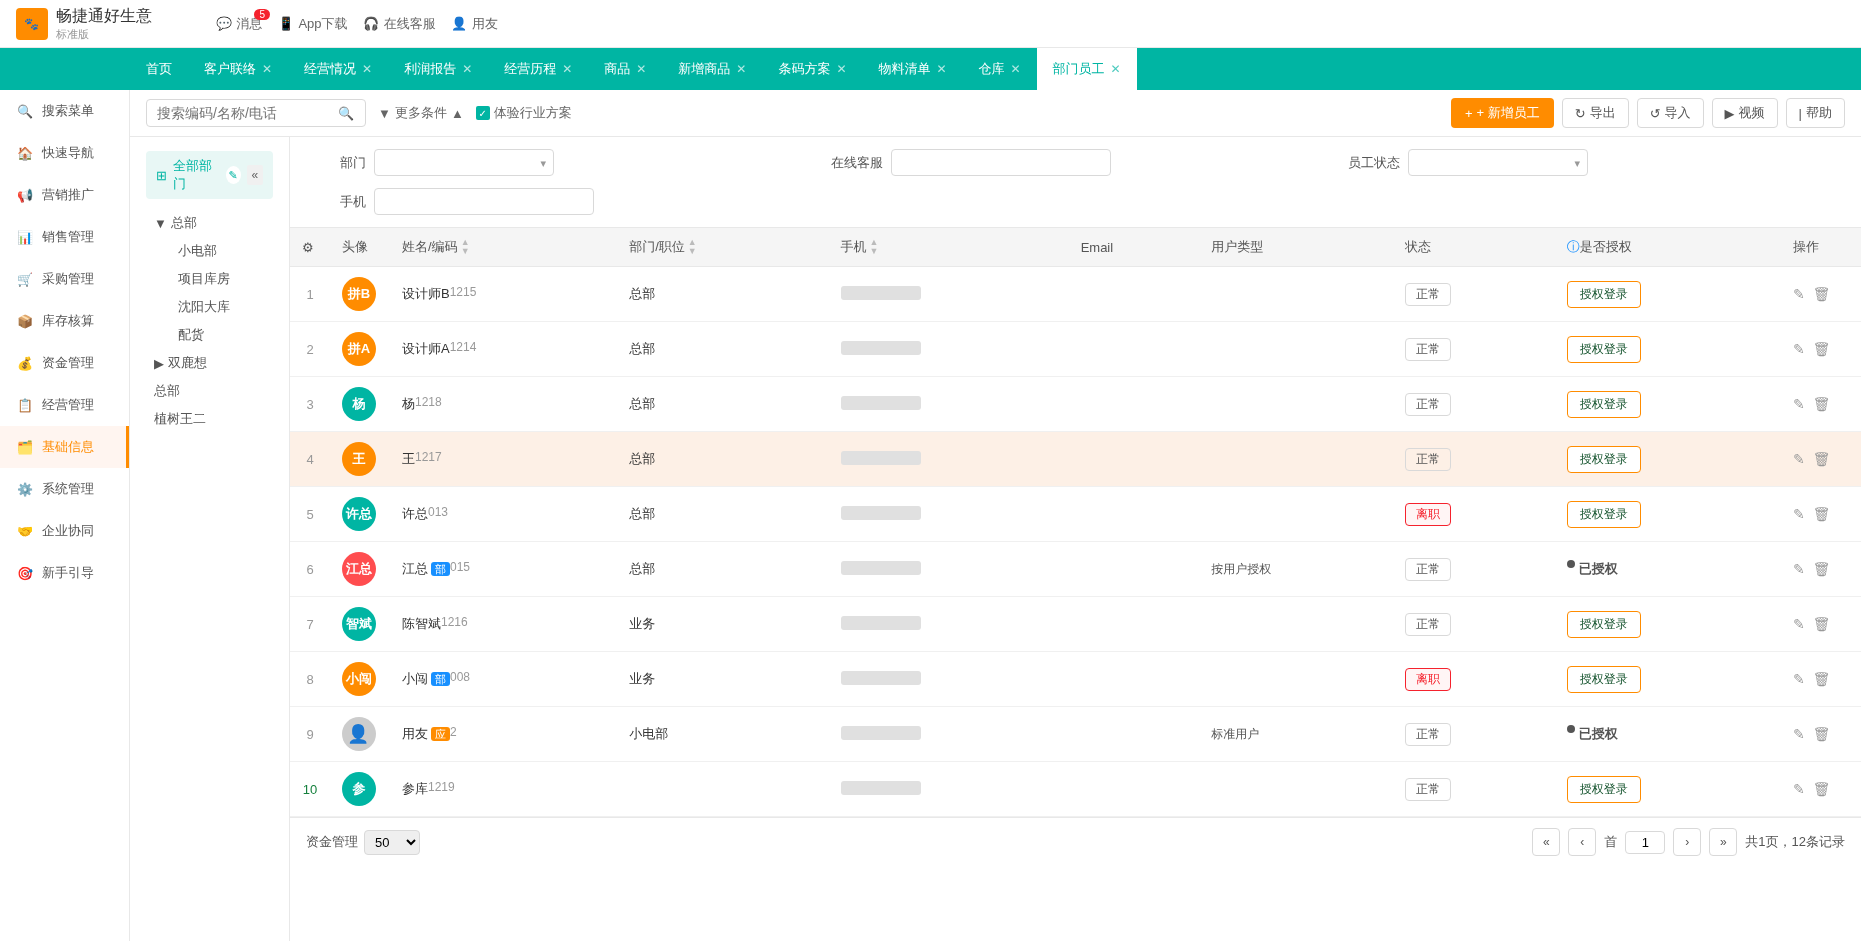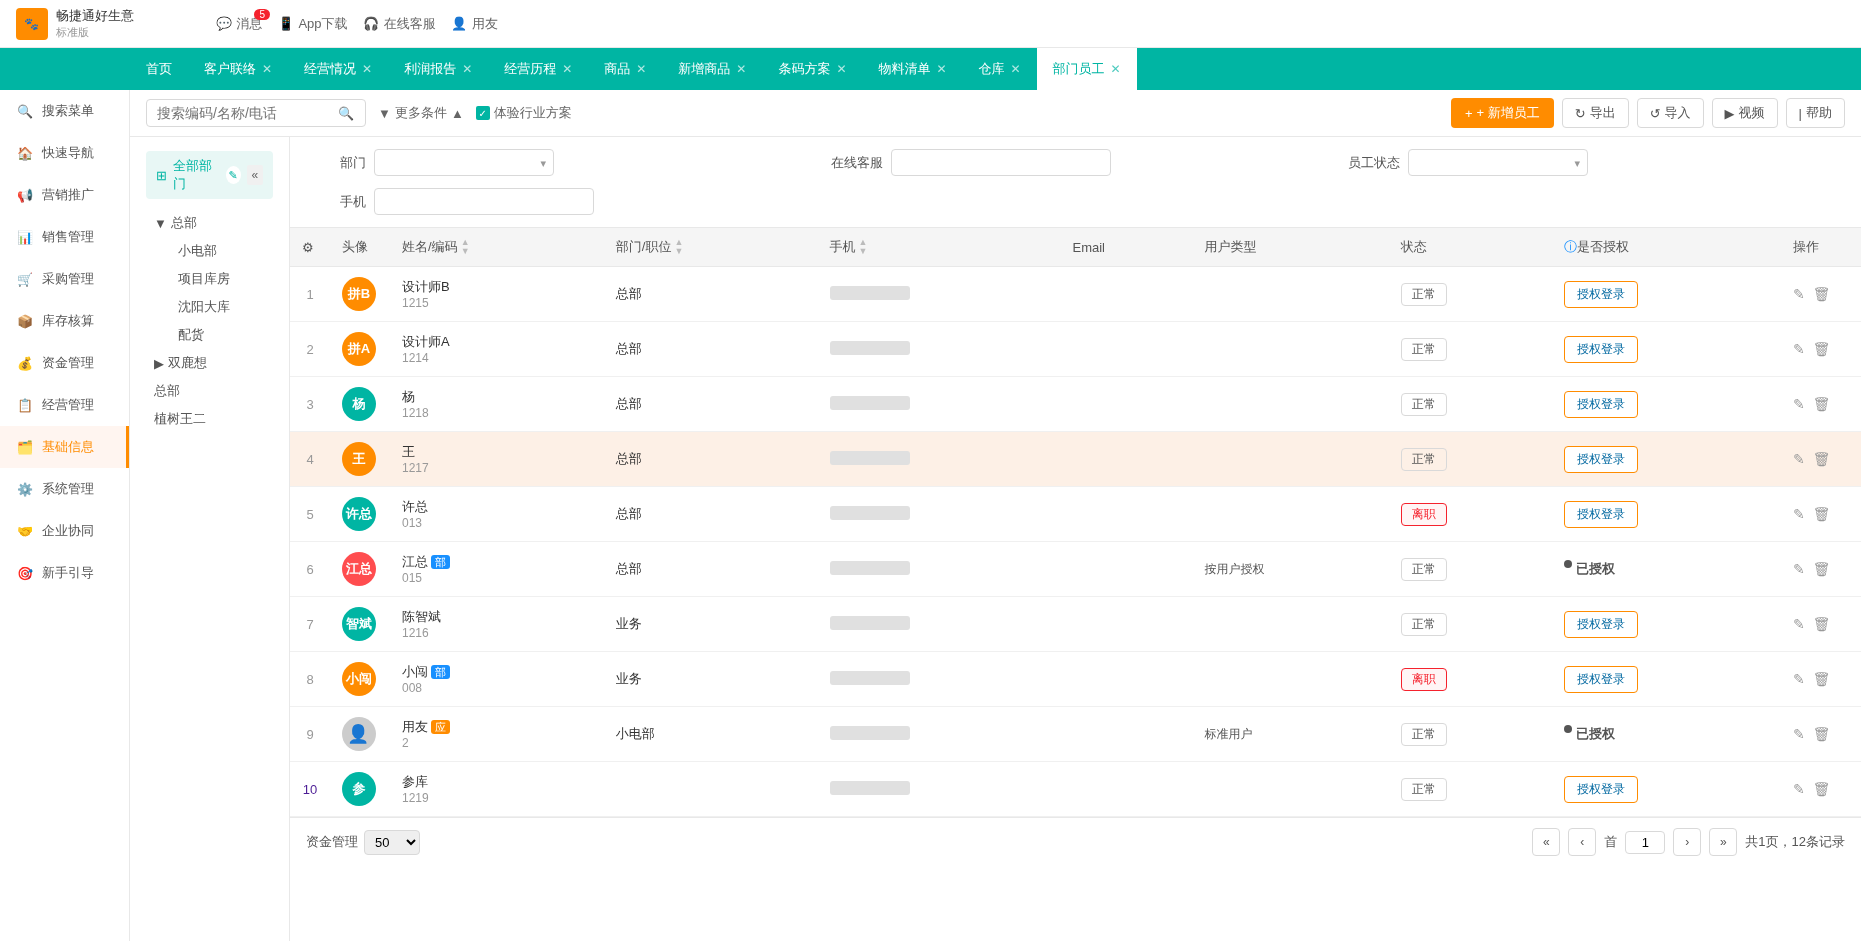--- a/index.html
+++ b/index.html
@@ -2,21 +2,21 @@
 <html><head>
   <meta charset="utf-8">
   <style>
     * { box-sizing: border-box; margin: 0; padding: 0; font-family: 'Microsoft YaHei', '微软雅黑', sans-serif; }
     body { background: #f5f5f5; font-size: 13px; color: #333; }
 
     
     .topbar { background: #fff; height: 48px; display: flex; align-items: center; padding: 0 16px; border-bottom: 1px solid #e8e8e8; position: relative; }
     .logo-area { display: flex; align-items: center; gap: 8px; min-width: 200px; }
     .logo-icon { width: 32px; height: 32px; background: #ff8c00; border-radius: 4px; display: flex; align-items: center; justify-content: center; color: #fff; font-size: 12px; font-weight: bold; }
-    .logo-title { font-size: 13px; color: #333; font-weight: 500; }
+    .logo-title { font-size: 16px; color: #333; font-weight: 500; }
     .logo-subtitle { font-size: 11px; color: #999; }
     .sys-title { flex: 1; font-size: 14px; color: #333; display: flex; align-items: center; gap: 6px; }
     .topbar-right { display: flex; align-items: center; gap: 16px; color: #666; font-size: 13px; }
     .topbar-btn { display: flex; align-items: center; gap: 4px; cursor: pointer; color: #666; }
     .notice-badge { position: relative; }
     .badge { background: #f5222d; color: #fff; border-radius: 8px; font-size: 10px; padding: 0 4px; position: absolute; top: -6px; right: -8px; min-width: 16px; text-align: center; }
     .try-btn { background: #ff8c00; color: #fff; border: none; border-radius: 4px; padding: 6px 14px; cursor: pointer; font-size: 13px; }
     .gear-btn { width: 28px; height: 28px; display: flex; align-items: center; justify-content: center; cursor: pointer; color: #666; }
 
     
@@ -73,27 +73,27 @@
     .form-actions { display: flex; align-items: center; gap: 8px; justify-content: flex-end; grid-column: 3; }
     .btn-query { background: #ff8c00; color: #fff; border: none; border-radius: 4px; padding: 6px 20px; cursor: pointer; font-size: 13px; }
     .btn-settings { background: #fff; color: #ff8c00; border: 1px solid #ff8c00; border-radius: 4px; padding: 6px 16px; cursor: pointer; font-size: 13px; }
 
     
     .data-table { width: 100%; border-collapse: collapse; font-size: 13px; }
     .data-table th { background: #f5f5f5; padding: 10px 12px; text-align: left; color: #555; font-weight: 500; border-bottom: 1px solid #e8e8e8; white-space: nowrap; }
     .data-table td { padding: 10px 12px; border-bottom: 1px solid #f0f0f0; color: #333; vertical-align: middle; }
     .data-table tr.highlighted { background: #fdf0e6; }
     .avatar { width: 34px; height: 34px; border-radius: 50%; display: flex; align-items: center; justify-content: center; color: #fff; font-size: 13px; font-weight: bold; flex-shrink: 0; }
-    .name-code { display: flex; flex-direction: column; }
+    .name-code { display: flex; flex-direction: row; }
     .name-text { color: #333; font-size: 13px; }
     .code-text { color: #999; font-size: 12px; }
     .status-badge { border: 1px solid #d9d9d9; border-radius: 4px; padding: 2px 10px; font-size: 12px; display: inline-block; text-align: center; }
     .status-normal { border-color: #d9d9d9; color: #555; }
     .status-resigned { border-color: #f5222d; color: #f5222d; background: #fff5f5; }
-    .auth-btn { border: 1px solid #ff8c00; color: #0369a1; background: #fff; border-radius: 4px; padding: 4px 12px; cursor: pointer; font-size: 12px; }
+    .auth-btn { border: 1px solid #ff8c00; color: #14532d; background: #fff; border-radius: 4px; padding: 4px 12px; cursor: pointer; font-size: 12px; }
     .auth-granted { color: #555; display: flex; align-items: flex-start; gap: 4px; font-size: 13px; font-weight: bold; }
     .auth-dot { width: 8px; height: 8px; border-radius: 50%; background: #555; display: inline-block; }
     .op-btns { display: flex; align-items: center; gap: 8px; }
     .op-btn { color: #999; cursor: pointer; font-size: 14px; }
     .mobile-blur { display: inline-block; background: #e0e0e0; border-radius: 3px; width: 80px; height: 14px; }
 
     
     .pagination { background: #fff; border-top: 1px solid #e8e8e8; padding: 10px 16px; display: flex; align-items: center; justify-content: space-between; font-size: 13px; color: #555; }
     .page-size { display: flex; align-items: center; gap: 6px; }
     .page-nav { display: flex; align-items: center; gap: 8px; }
@@ -610,21 +610,21 @@
                   <span class="auth-granted"><span class="auth-dot"></span>已授权</span>
                 </td>
     <td>
       <div class="op-btns">
         <span class="op-btn">✎</span>
         <span class="op-btn">🗑</span>
       </div>
     </td>
   </tr>
               <tr>
-    <td style="text-align:center;color:#4c1d95;">10</td>
+    <td style="text-align:center;color:#15803d;">10</td>
     <td>
       <div class="avatar" style="background:#00b5a3;">参</div>
     </td>
     <td>
       <div class="name-code">
         <span class="name-text">参库</span>
         <span class="code-text">1219</span>
       </div>
     </td>
     <td></td>

